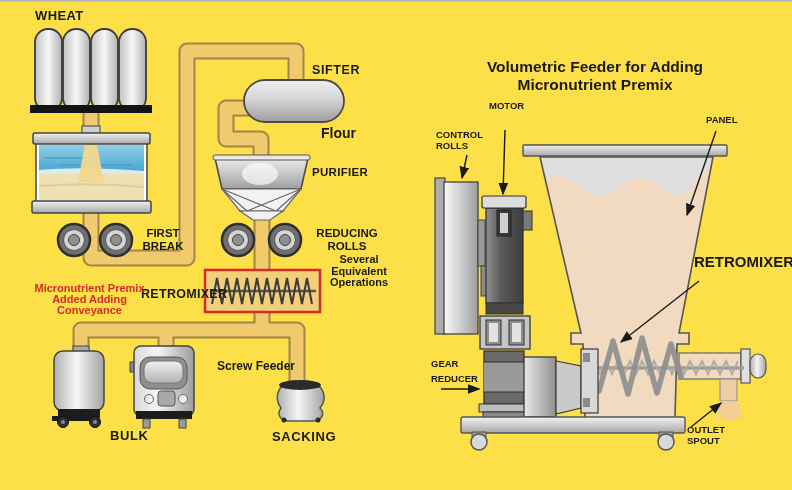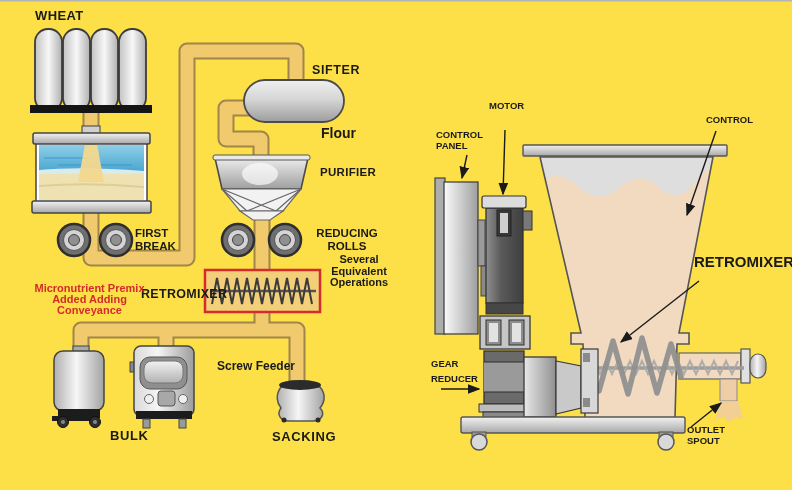--- a/index.html
+++ b/index.html
@@ -4,22 +4,22 @@
 <style>
   html,body{margin:0;padding:0;background:#fff;}
   .stage{position:relative;width:792px;height:490px;background:#fde047;overflow:hidden;
          font-family:"Liberation Sans",sans-serif;}
   .stage svg{position:absolute;left:0;top:0;}
   .lbl{position:absolute;font-weight:bold;color:#1a1a1a;white-space:pre-line;}
   .nowrap{white-space:nowrap;}
   .l-wheat{left:35px;top:8px;font-size:13px;letter-spacing:.4px;}
   .l-sifter{left:312px;top:63px;font-size:12.5px;letter-spacing:.6px;}
   .l-flour{left:321px;top:125px;font-size:14px;text-align:center;}
-  .l-purifier{left:320px;top:166px;font-size:11.5px;letter-spacing:.3px;}
-  .l-first{left:135px;top:227px;width:56px;font-size:11.5px;line-height:12.5px;text-align:left;}
+  .l-purifier{left:312px;top:166px;font-size:11.5px;letter-spacing:.3px;}
+  .l-first{left:135px;top:227px;width:56px;font-size:11.5px;line-height:12.5px;text-align:center;}
   .l-reducing{left:311px;top:227px;width:72px;font-size:11.5px;line-height:12.5px;text-align:center;}
   .l-several{left:325px;top:254px;width:68px;font-size:11px;line-height:11.5px;text-align:center;}
   .l-enriching{left:141px;top:287px;font-size:12.5px;letter-spacing:.3px;}
   .l-micro{left:30px;top:283px;width:119px;font-size:11px;line-height:11px;text-align:center;color:var(--accent_red,#D42B2B);}
   .l-screw{left:217px;top:359px;font-size:12px;}
   .l-bulk{left:110px;top:428px;font-size:13px;letter-spacing:.6px;}
   .l-sacking{left:272px;top:429px;font-size:13px;letter-spacing:.6px;}
   .l-title{left:452px;top:58px;width:286px;font-size:15.5px;line-height:17.5px;text-align:center;}
   .l-cpanel{left:436px;top:130px;width:58px;font-size:9.5px;line-height:10.5px;}
   .l-motor{left:489px;top:100px;font-size:9.5px;}
@@ -293,20 +293,21 @@
 <div class="lbl l-purifier nowrap">PURIFIER</div>
 <div class="lbl l-first">FIRST BREAK</div>
 <div class="lbl l-reducing">REDUCING ROLLS</div>
 <div class="lbl l-several">Several Equivalent Operations</div>
 <div class="lbl l-enriching nowrap">RETROMIXER</div>
 <div class="lbl l-micro">Micronutrient Premix Added Adding Conveyance</div>
 <div class="lbl l-screw nowrap">Screw Feeder</div>
 <div class="lbl l-bulk nowrap">BULK</div>
 <div class="lbl l-sacking nowrap">SACKING</div>
 
-<div class="lbl l-cpanel">CONTROL PANEL</div>
+<div class="lbl l-title">Volumetric Feeder for Adding Micronutrient Premix</div>
+<div class="lbl l-cpanel">CONTROL ROLLS</div>
 <div class="lbl l-motor nowrap">MOTOR</div>
-<div class="lbl l-hopper nowrap">CONTROL</div>
+<div class="lbl l-hopper nowrap">PANEL</div>
 <div class="lbl l-retro nowrap">RETROMIXER</div>
 <div class="lbl l-gear">GEAR REDUCER</div>
 <div class="lbl l-outlet">OUTLET SPOUT</div>
 
 </div>
 
 </body></html>

